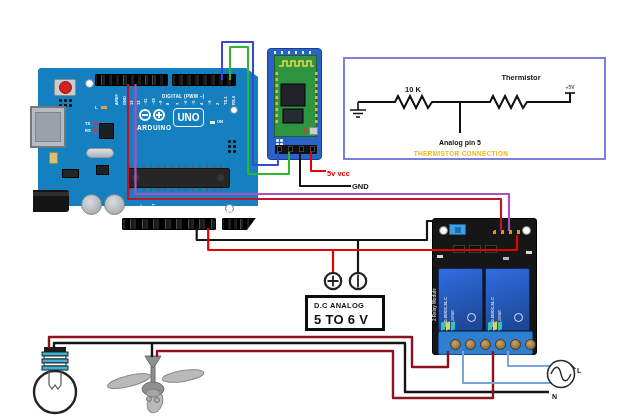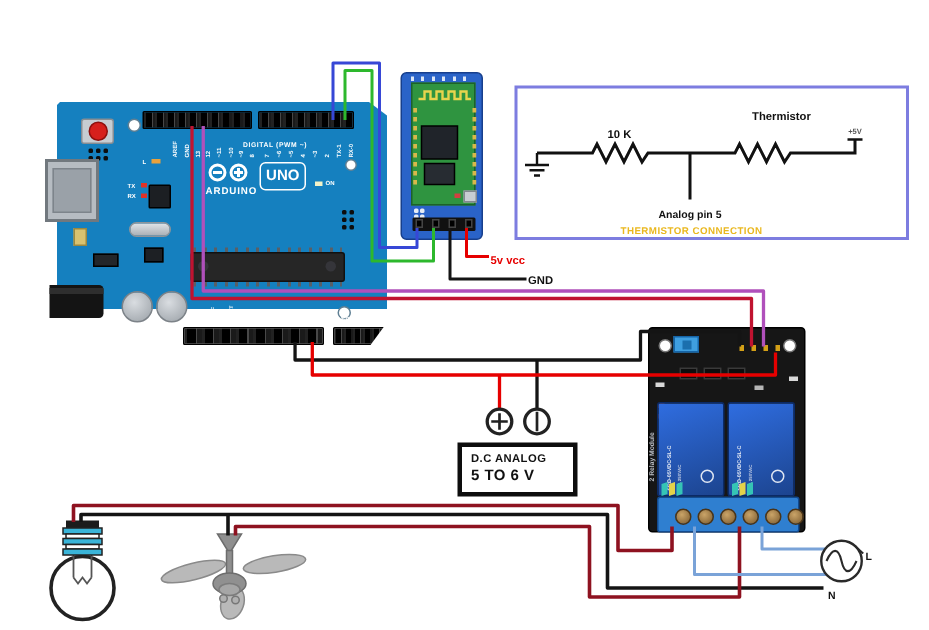--- a/index.html
+++ b/index.html
@@ -240,21 +240,21 @@
       <div class="a" style="left:25.5px;top:6.5px;width:11px;height:11px;border-radius:50%;background:radial-gradient(circle at 40% 35%,#caa468,#7a5a2e);border:1px solid #4a3418"></div>
       <div class="a" style="left:40.5px;top:6.5px;width:11px;height:11px;border-radius:50%;background:radial-gradient(circle at 40% 35%,#caa468,#7a5a2e);border:1px solid #4a3418"></div>
       <div class="a" style="left:55.5px;top:6.5px;width:11px;height:11px;border-radius:50%;background:radial-gradient(circle at 40% 35%,#caa468,#7a5a2e);border:1px solid #4a3418"></div>
       <div class="a" style="left:70.5px;top:6.5px;width:11px;height:11px;border-radius:50%;background:radial-gradient(circle at 40% 35%,#caa468,#7a5a2e);border:1px solid #4a3418"></div>
       <div class="a" style="left:85.5px;top:6.5px;width:11px;height:11px;border-radius:50%;background:radial-gradient(circle at 40% 35%,#caa468,#7a5a2e);border:1px solid #4a3418"></div>
     </div>
   </div>
 
   <div class="a" style="left:305px;top:295px;width:80px;height:36px;border:3px solid #0d0d0d;background:#fff;padding:3px 0 0 6px">
     <div style="font-size:7.5px;font-weight:700;color:#111;letter-spacing:.3px">D.C ANALOG</div>
-    <div style="font-size:10px;font-weight:700;color:#111;letter-spacing:.3px;margin-top:2px">5 TO  6 V</div>
+    <div style="font-size:13px;font-weight:700;color:#111;letter-spacing:.3px;margin-top:2px">5 TO  6 V</div>
   </div>
 
   <svg class="a" style="left:20px;top:340px" width="72" height="80">
     <circle cx="35" cy="52" r="21" fill="#fff" stroke="#222" stroke-width="2.4"></circle>
     <g stroke="#555" stroke-width="1.2" fill="none">
       <path d="M29,30 V45 M41,30 V45 M29,45 l3,4 l3,-4 l3,4 l3,-4"></path>
     </g>
     <rect x="24" y="7" width="22" height="5" fill="#1c1c1c"></rect>
     <g stroke="#222" stroke-width="1">
       <rect x="22" y="12" width="26" height="4" fill="#3ab4d8"></rect>

